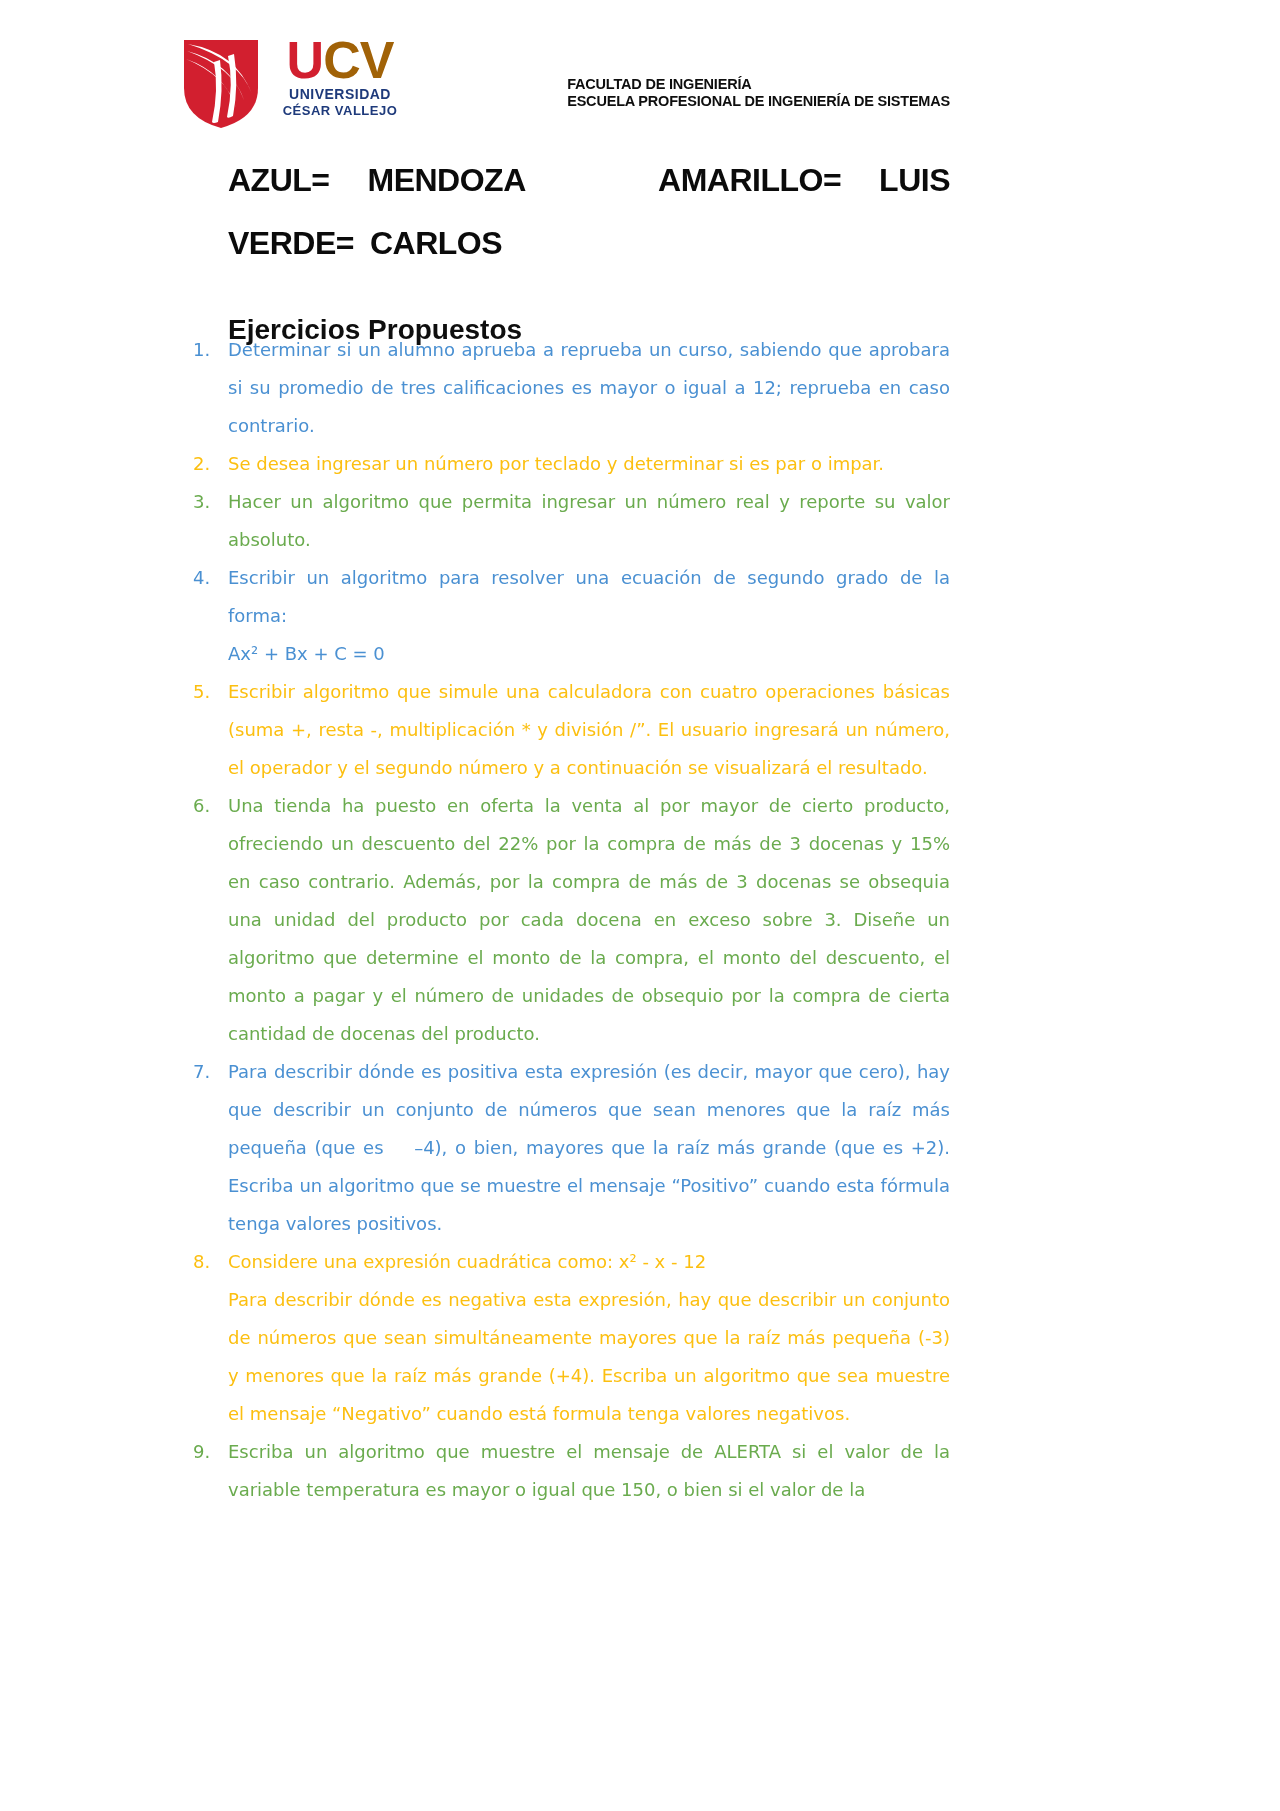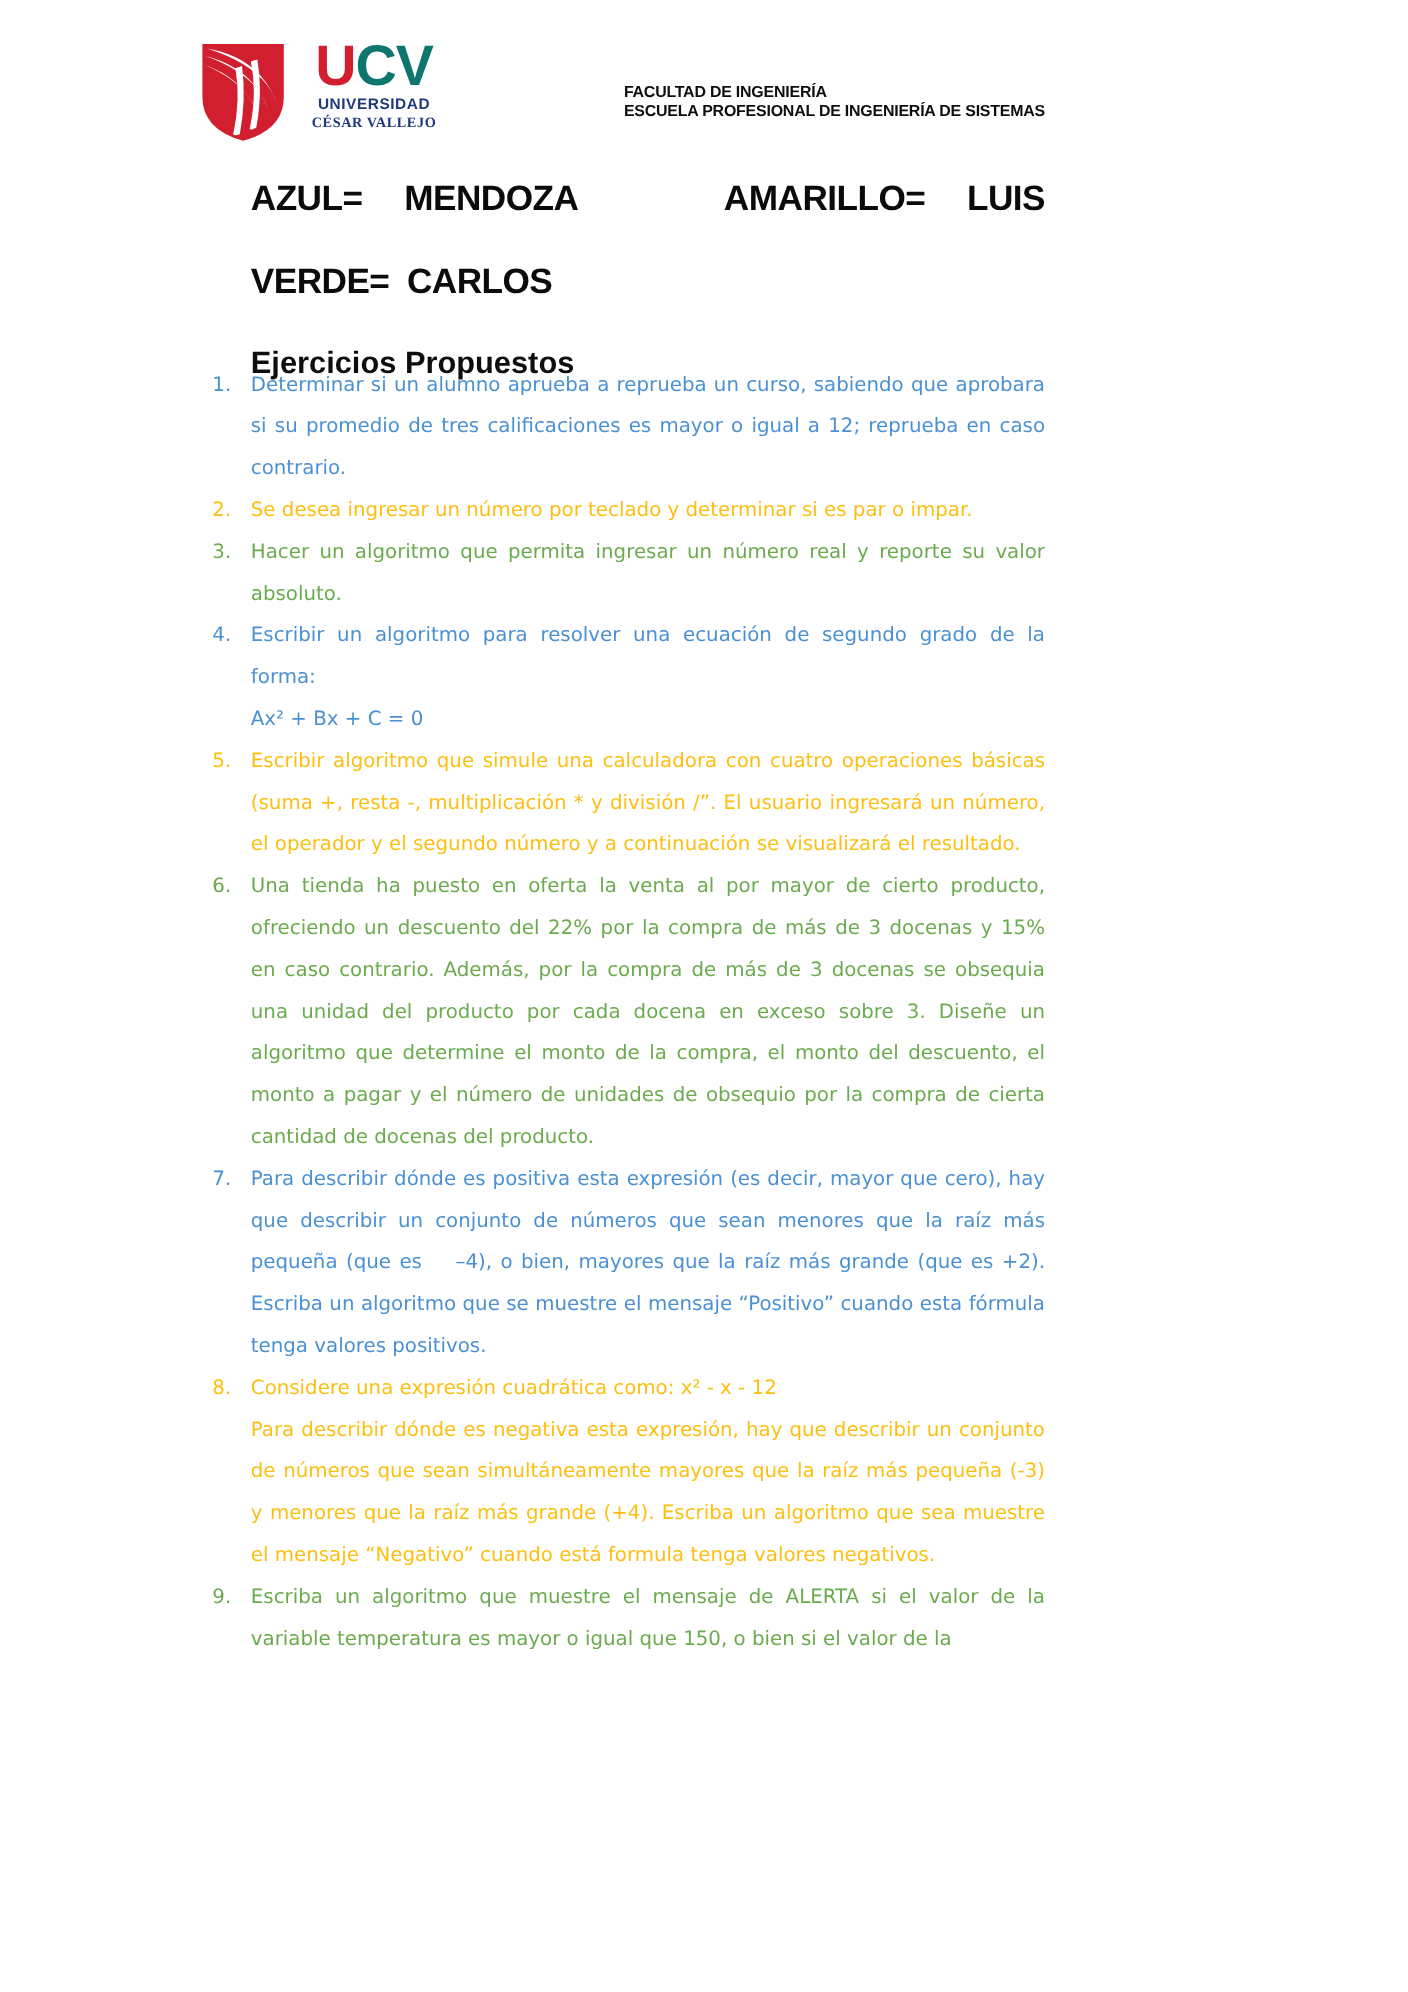--- a/index.html
+++ b/index.html
@@ -19,41 +19,41 @@
     font-family:"Liberation Sans",sans-serif;
     font-weight:bold;font-size:52px;line-height:48px;letter-spacing:-1px;
     white-space:nowrap;
   }
   .logo-univ{
     font-family:Liberation Sans, sans-serif;
     font-weight:bold;font-size:14px;letter-spacing:0.5px;line-height:17px;margin-top:2px;
     white-space:nowrap;
   }
   .logo-cv2{
-    font-family:Liberation Serif, serif;
+    font-family:Liberation Sans, sans-serif;
     font-weight:bold;font-size:13px;letter-spacing:0.5px;line-height:15px;
     white-space:nowrap;
     text-align:center;
   }
   .fac-block{
     position:absolute;top:76px;right:330px;
     font-family:"Liberation Sans",sans-serif;
     font-weight:bold;font-size:14.5px;line-height:17px;
     color:#0e0e0e;letter-spacing:-0.2px;
   }
   
   .title-block{
     position:absolute;left:228px;top:162px;width:722px;
     font-family:"Liberation Sans",sans-serif;
     font-weight:bold;font-size:32px;color:#0b0b0b;letter-spacing:-0.5px;
   }
   .title-line1{display:flex;align-items:baseline;text-align:center;}
   .title-line1 .gap-s{display:inline-block;width:38px;}
   .title-line1 .spacer{flex:1 1 auto;min-width:60px;}
-  .title-line2{margin-top:38px;display:flex;align-items:baseline;}
+  .title-line2{margin-top:26px;display:flex;align-items:baseline;}
   .title-line2 .gap-s{display:inline-block;width:16px;}
   
   .section-heading{
     position:absolute;left:228px;top:314px;
     font-family:"Liberation Sans",sans-serif;
     font-weight:bold;font-size:28px;color:#0e0e0e;
   }
   
   .ex-list{
     position:absolute;left:193px;top:331px;width:757px;
@@ -72,21 +72,21 @@
   <svg class="shield" viewBox="0 0 82 94" aria-hidden="true">
     <path d="M4,4 H78 V52 Q78 82 41 92 Q4 82 4 52 Z" fill="#d21f2f"></path>
     <path d="M8,8 Q56,16 72,58 Q60,24 8,8 Z" fill="#ffffff"></path>
     <path d="M7,15 Q50,26 64,64 Q54,32 7,15 Z" fill="#ffffff"></path>
     <path d="M6,23 Q44,36 56,72 Q47,40 6,23 Z" fill="#ffffff"></path>
     <path d="M40,24 q4,30 -2,62 q-5,2 -6,0 q7,-32 2,-60 Z" fill="#ffffff"></path>
     <path d="M54,18 q5,30 -1,62 q-5,3 -6,1 q7,-33 1,-61 Z" fill="#ffffff"></path>
   </svg>
   <div class="logo-text">
     <div class="logo-ucv">
-      <span id="logo-u" style="color: rgb(210, 31, 47);">U</span><span id="logo-cv" style="color: #0f766e;">CV</span>
+      <span id="logo-u" style="color: rgb(210, 31, 47);">U</span><span id="logo-cv" style="color: #a16207;">CV</span>
     </div>
     <div class="logo-univ" id="logo-univ" style="color: rgb(30, 58, 123);">UNIVERSIDAD</div>
     <div class="logo-cv2" id="logo-cesar" style="color: rgb(30, 58, 123);">CÉSAR VALLEJO</div>
   </div>
 </div>
 
 <div class="fac-block">
   <div>FACULTAD DE INGENIERÍA</div>
   <div>ESCUELA PROFESIONAL DE INGENIERÍA DE SISTEMAS</div>
 </div>

